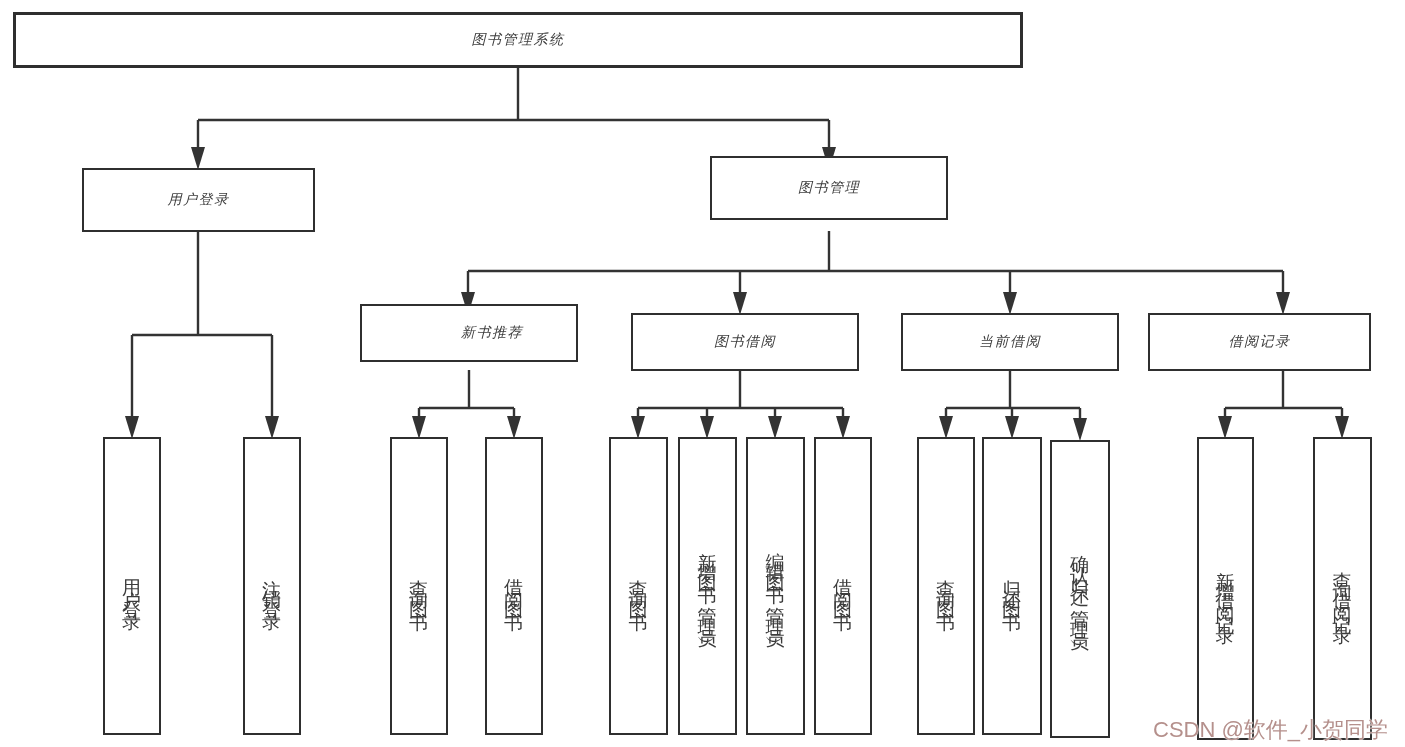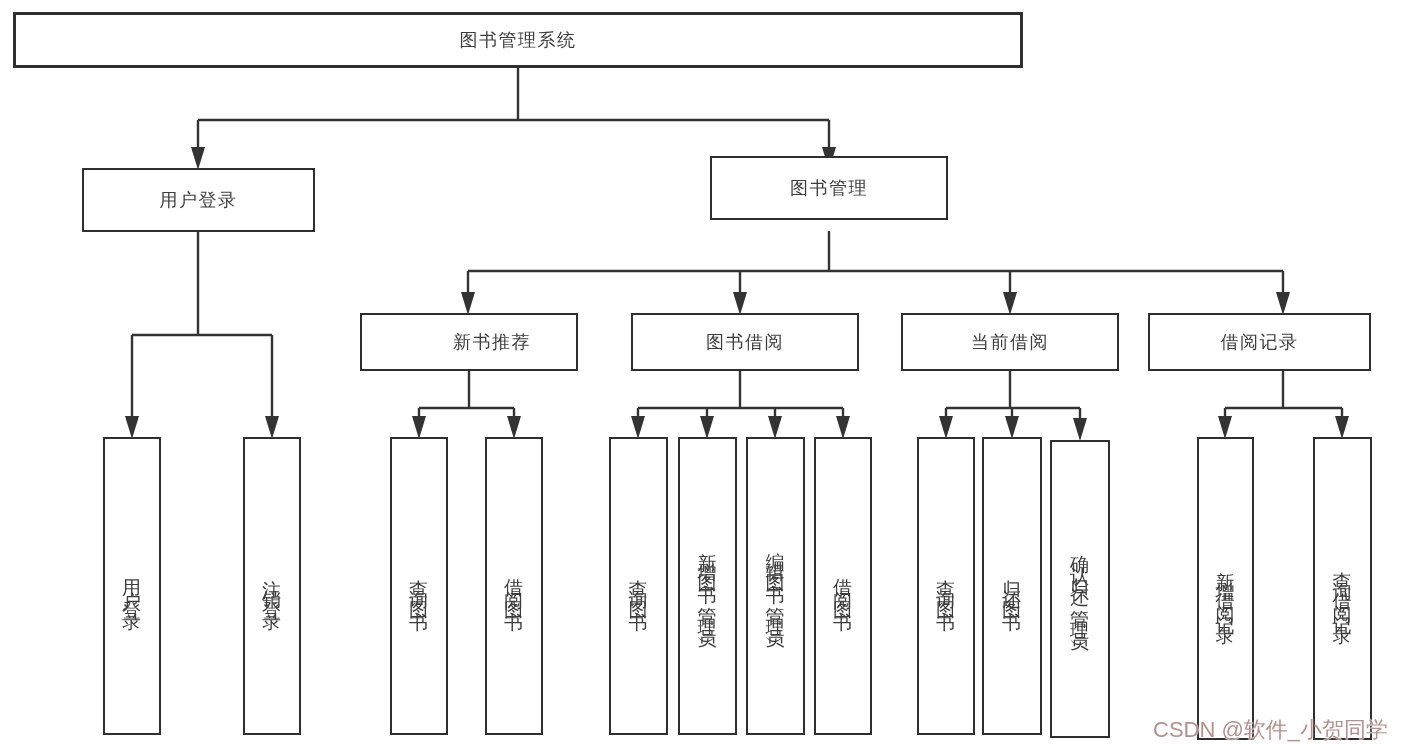--- a/index.html
+++ b/index.html
@@ -14,23 +14,24 @@
   .box{
     position:absolute;
     box-sizing:border-box;
     background:#ffffff;
     border:2.5px solid #2f2f2f;
     display:flex;align-items:center;justify-content:center;
     color:#3c3c3c;
     z-index:2;
   }
   .box.h span{
-    font-size:18px;
+    font-size:14px;
     letter-spacing:1.5px;
     white-space:nowrap;
+    font-style:italic;
   }
   .box.root{border-width:3px;}
   .box.v span{
     writing-mode:vertical-rl;
     text-orientation:mixed;
     font-size:19px;
     letter-spacing:11px;
     line-height:1;
   }
   .watermark{
@@ -85,21 +86,21 @@
     <span>图书管理系统</span>
   </div>
 
   <div class="box h" style="left:82px;top:168px;width:233px;height:64px;">
     <span>用户登录</span>
   </div>
   <div class="box h" style="left:710px;top:156px;width:238px;height:64px;">
     <span>图书管理</span>
   </div>
 
-  <div class="box h" style="left:360px;top:313px;width:218px;height:58px;padding-left:46px;">
+  <div class="box h" style="left:360px;top:304px;width:218px;height:58px;padding-left:46px;">
     <span>新书推荐</span>
   </div>
   <div class="box h" style="left:631px;top:313px;width:228px;height:58px;">
     <span>图书借阅</span>
   </div>
   <div class="box h" style="left:901px;top:313px;width:218px;height:58px;">
     <span>当前借阅</span>
   </div>
   <div class="box h" style="left:1148px;top:313px;width:223px;height:58px;">
     <span>借阅记录</span>

